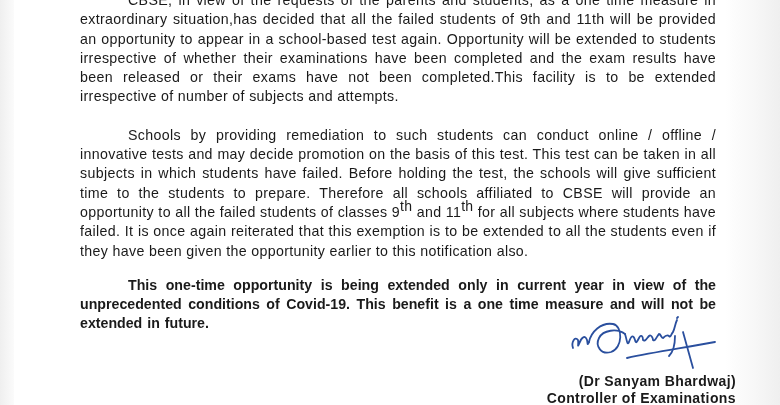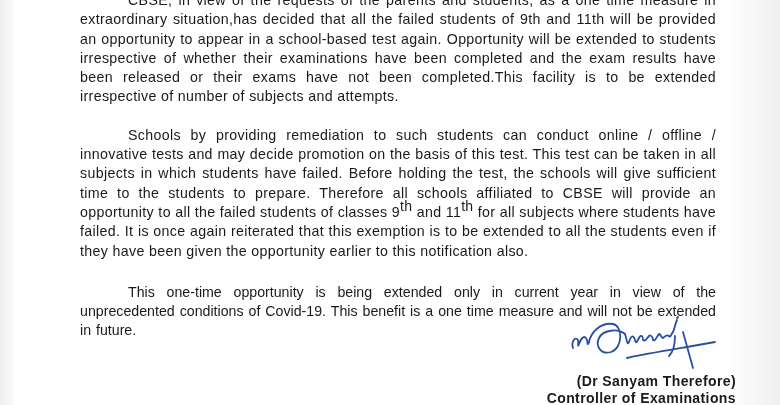--- a/index.html
+++ b/index.html
@@ -17,21 +17,21 @@
     position: absolute; right: 0; top: 0; width: 55px; height: 405px;
     background: linear-gradient(to right, #ffffff, #f6f6f6 60%, #efefef);
   }
   .doc {
     position: absolute; left: 80px; top: -9px; width: 636px;
     font-size: 14.2px; line-height: 19.3px; letter-spacing: 0.35px;
   }
   .para { text-align: justify; margin: 0; }
   .para .indent { display: inline-block; width: 48px; }
   .p2 { margin-top: 19px; }
-  .p3 { margin-top: 22px; font-family: "Liberation Sans", sans-serif; letter-spacing: 0px; word-spacing: 1px; }
+  .p3 { margin-top: 15px; font-family: "Liberation Sans", sans-serif; letter-spacing: 0px; word-spacing: 1px; font-weight: bold; }
   sup { font-size: 14px; line-height: 0; }
   .signature {
     position: absolute; left: 565px; top: 312px; width: 170px; height: 58px;
   }
   .signatory {
     position: absolute; left: 520px; top: 373px; width: 216px; text-align: right;
     font-weight: bold; font-size: 14px; line-height: 17px; letter-spacing: 0.4px;
   }
 </style>
 </head>
@@ -61,15 +61,15 @@
       <path d="M60 22 C62 28, 62 34, 64 30 C66 24, 68 22, 70 28 C71 32, 72 30, 74 26 C76 22, 78 24, 78 28 C80 30, 82 26, 84 24 C86 22, 88 26, 88 28 C90 30, 92 24, 94 22 C96 22, 96 26, 98 26 C100 24, 102 22, 104 24 C106 26, 106 22, 108 20 C110 16, 110 12, 112 8"></path>
       <path d="M110 24 C110 32, 108 40, 104 44"></path>
       <path d="M112 6 L113 5"></path>
       <path d="M62 46 C90 40, 118 36, 150 30"></path>
       <path d="M118 20 L128 56"></path>
     </g>
   </svg>
 </div>
 
 <div class="signatory">
-  <div>(Dr Sanyam Therefore)</div>
+  <div>(Dr Sanyam Bhardwaj)</div>
   <div>Controller of Examinations</div>
 </div>
 
 </body></html>

